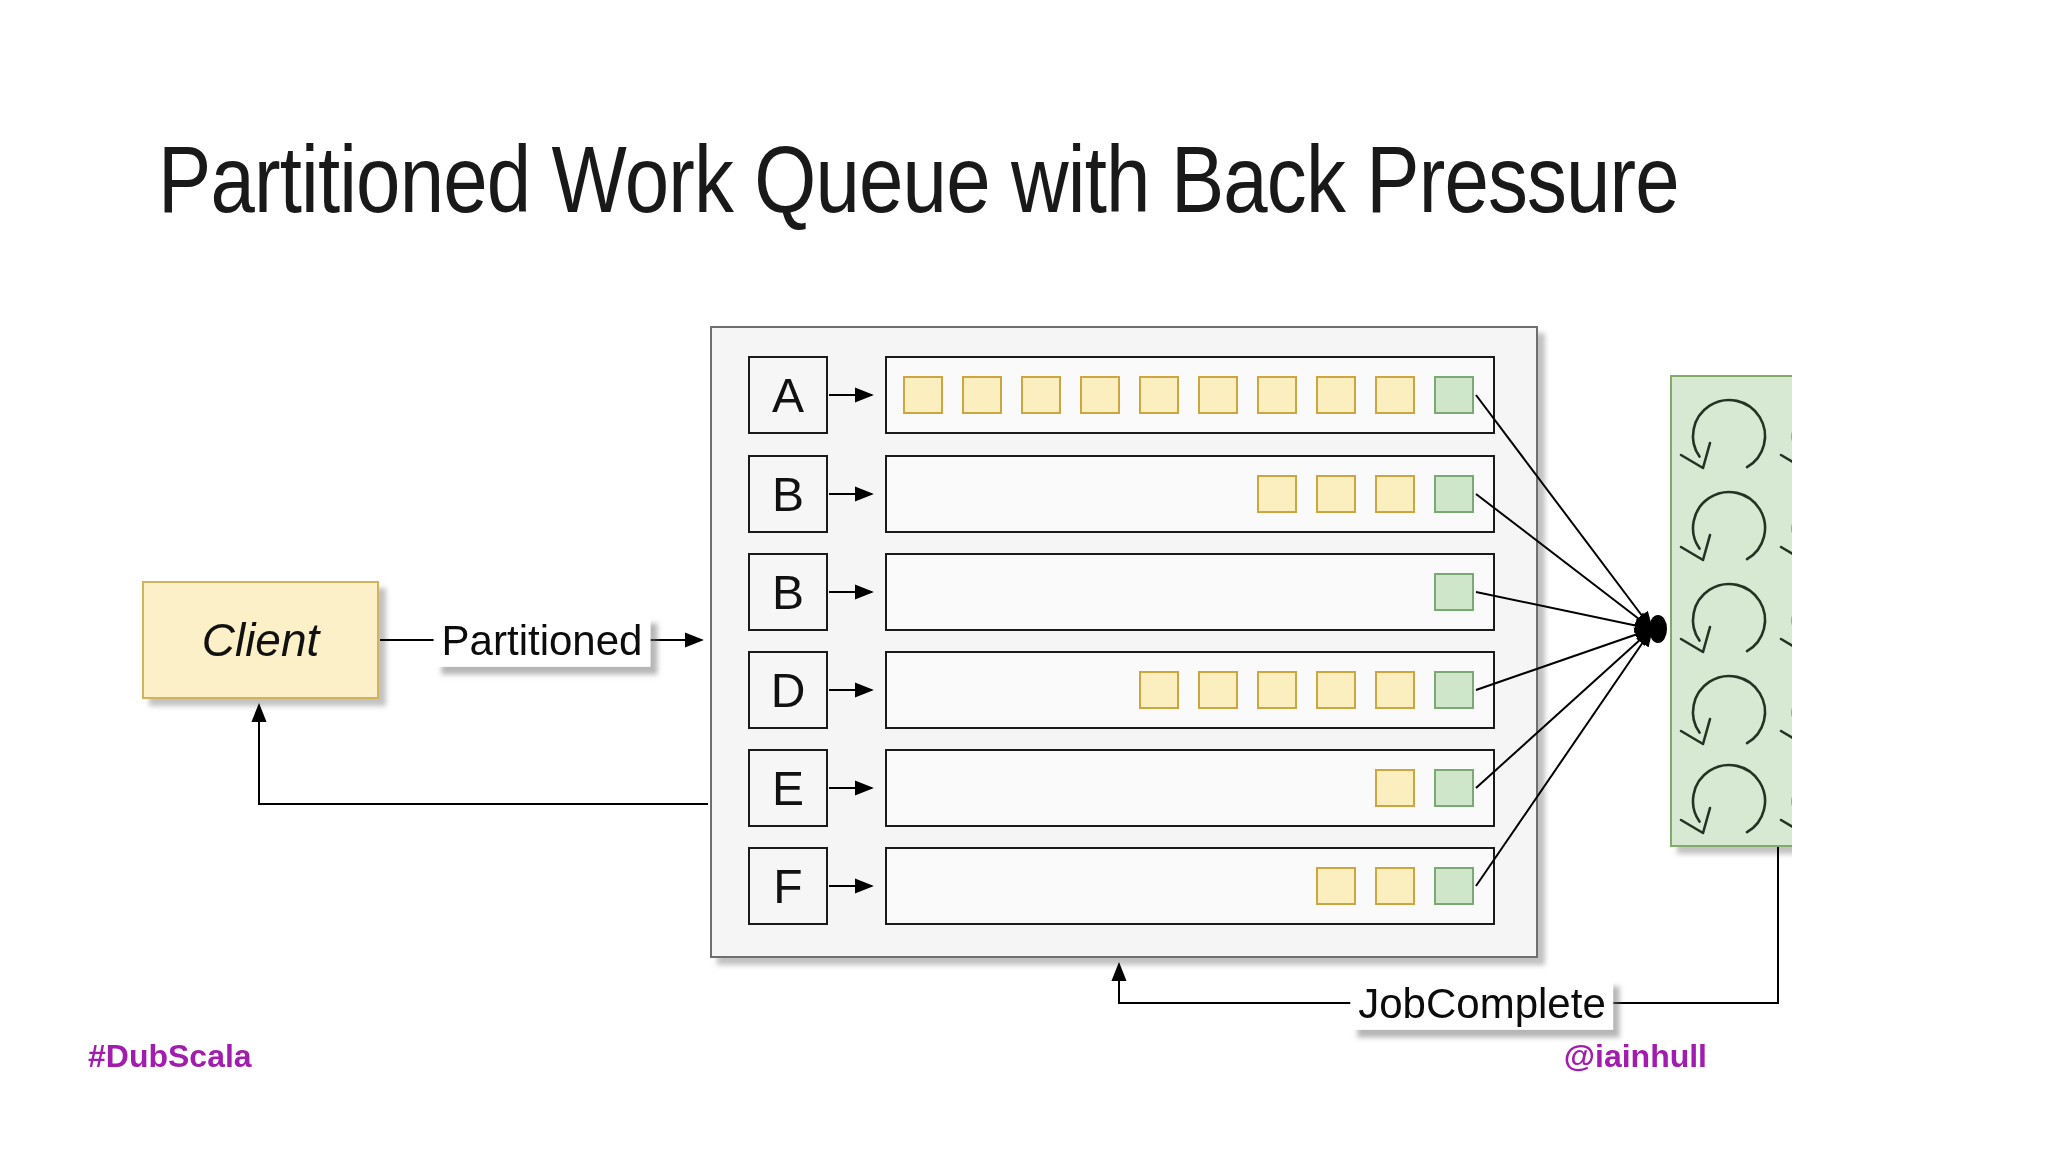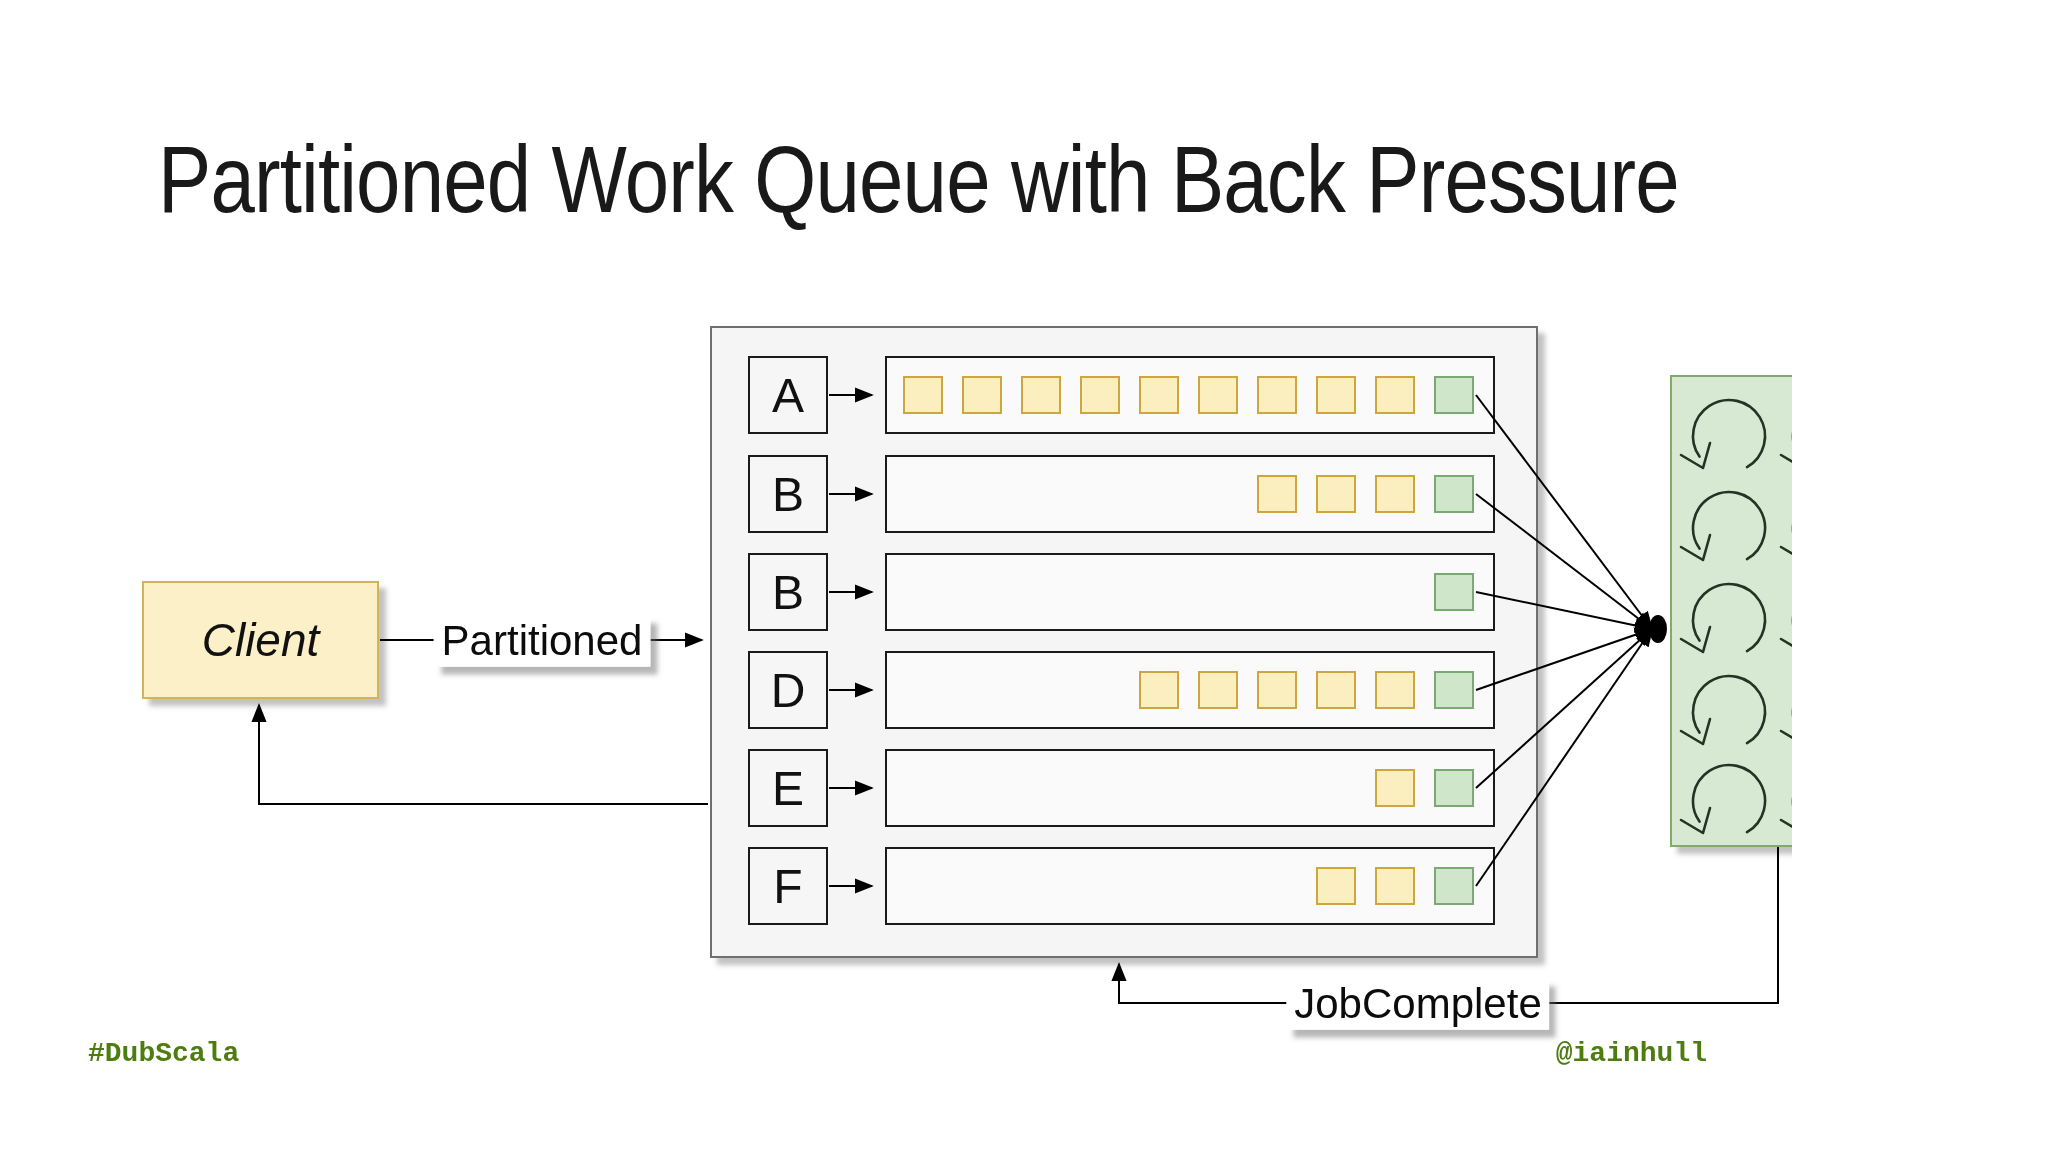--- a/index.html
+++ b/index.html
@@ -6,22 +6,22 @@
   .slide{
     position:relative;width:1792px;height:1152px;background:#ffffff;
     overflow:hidden;font-family:"Liberation Sans",sans-serif;
   }
   .title{
     position:absolute;left:158px;top:130px;font-size:95px;line-height:1.05;
     color:#191919;white-space:nowrap;letter-spacing:-1px;
     transform:scaleX(0.84);transform-origin:left top;font-weight:400;
   }
   .footer{
-    position:absolute;top:1040px;font-size:28px;font-weight:bold;color:#4d7c0f;
-    line-height:1;white-space:nowrap;font-family:Liberation Mono, monospace;
+    position:absolute;top:1040px;font-size:32px;font-weight:bold;color:#a21caf;
+    line-height:1;white-space:nowrap;
   }
   .footer.left{left:88px;}
   .footer.right{right:85px;}
   .box{position:absolute;box-sizing:border-box;font-style:italic;}
   .client-box{
     left:142px;top:581px;width:237px;height:118px;background:#fbf0c7;
     border:2px solid #d2b25a;box-shadow:7px 7px 5px rgba(120,120,120,0.45);
     display:flex;align-items:center;justify-content:center;
     font-size:46px;color:#111;
   }
@@ -170,17 +170,17 @@
           <polyline points="1681,820 1703,833 1710,808" fill="none" stroke="#243324" stroke-width="2.6" stroke-linecap="round" stroke-linejoin="round"></polyline>
         </g>
         <g>
           <path d="M 1847 832.2 A 36 36 0 1 0 1799.5 821.6" fill="none" stroke="#243324" stroke-width="2.6" stroke-linecap="round"></path>
           <polyline points="1781,820 1803,833 1810,808" fill="none" stroke="#243324" stroke-width="2.6" stroke-linecap="round" stroke-linejoin="round"></polyline>
         </g>
       </g>
   </svg>
 
   <div class="edge-label" style="left:542px;top:641px;">Partitioned</div>
-  <div class="edge-label" style="left:1418px;top:1004px;">JobComplete</div>
+  <div class="edge-label" style="left:1482px;top:1004px;">JobComplete</div>
 
   <div class="footer left">#DubScala</div>
   <div class="footer right">@iainhull</div>
 </div>
 
 </body></html>

